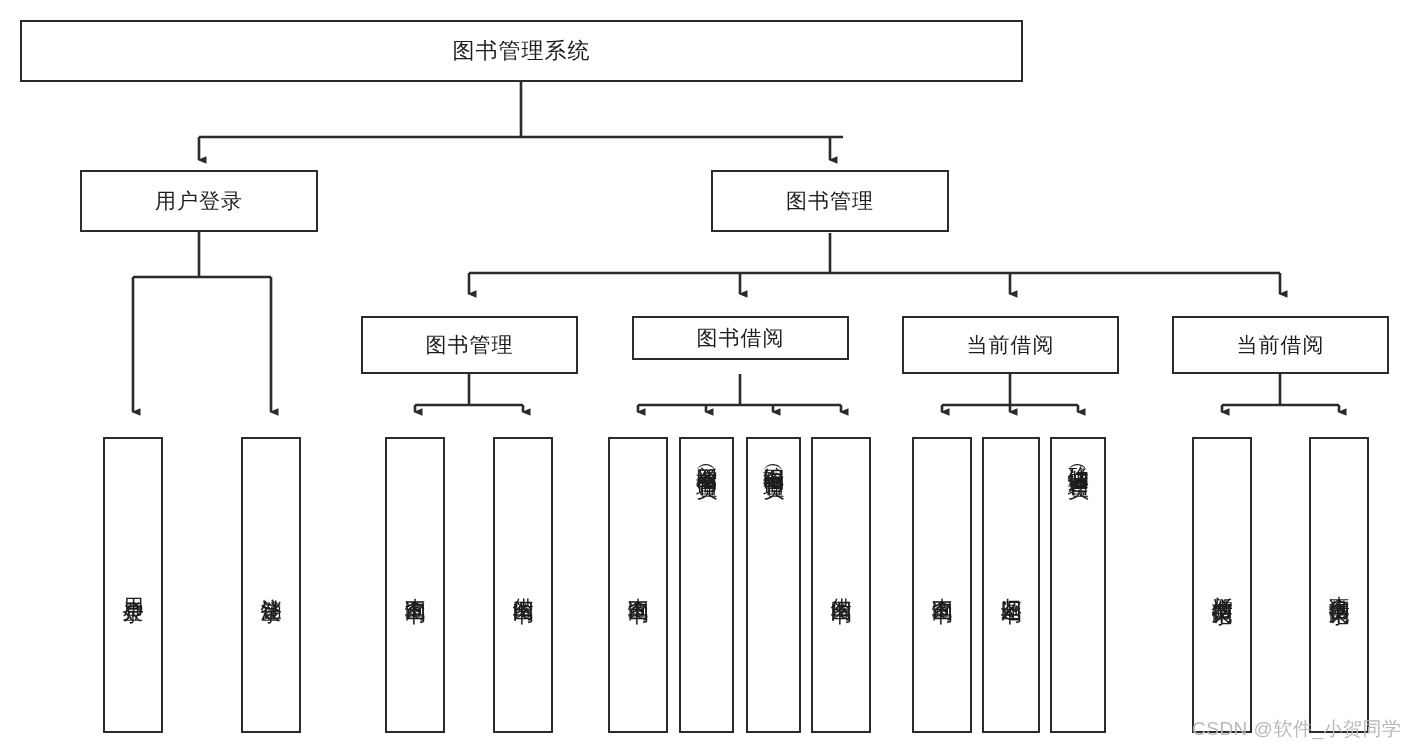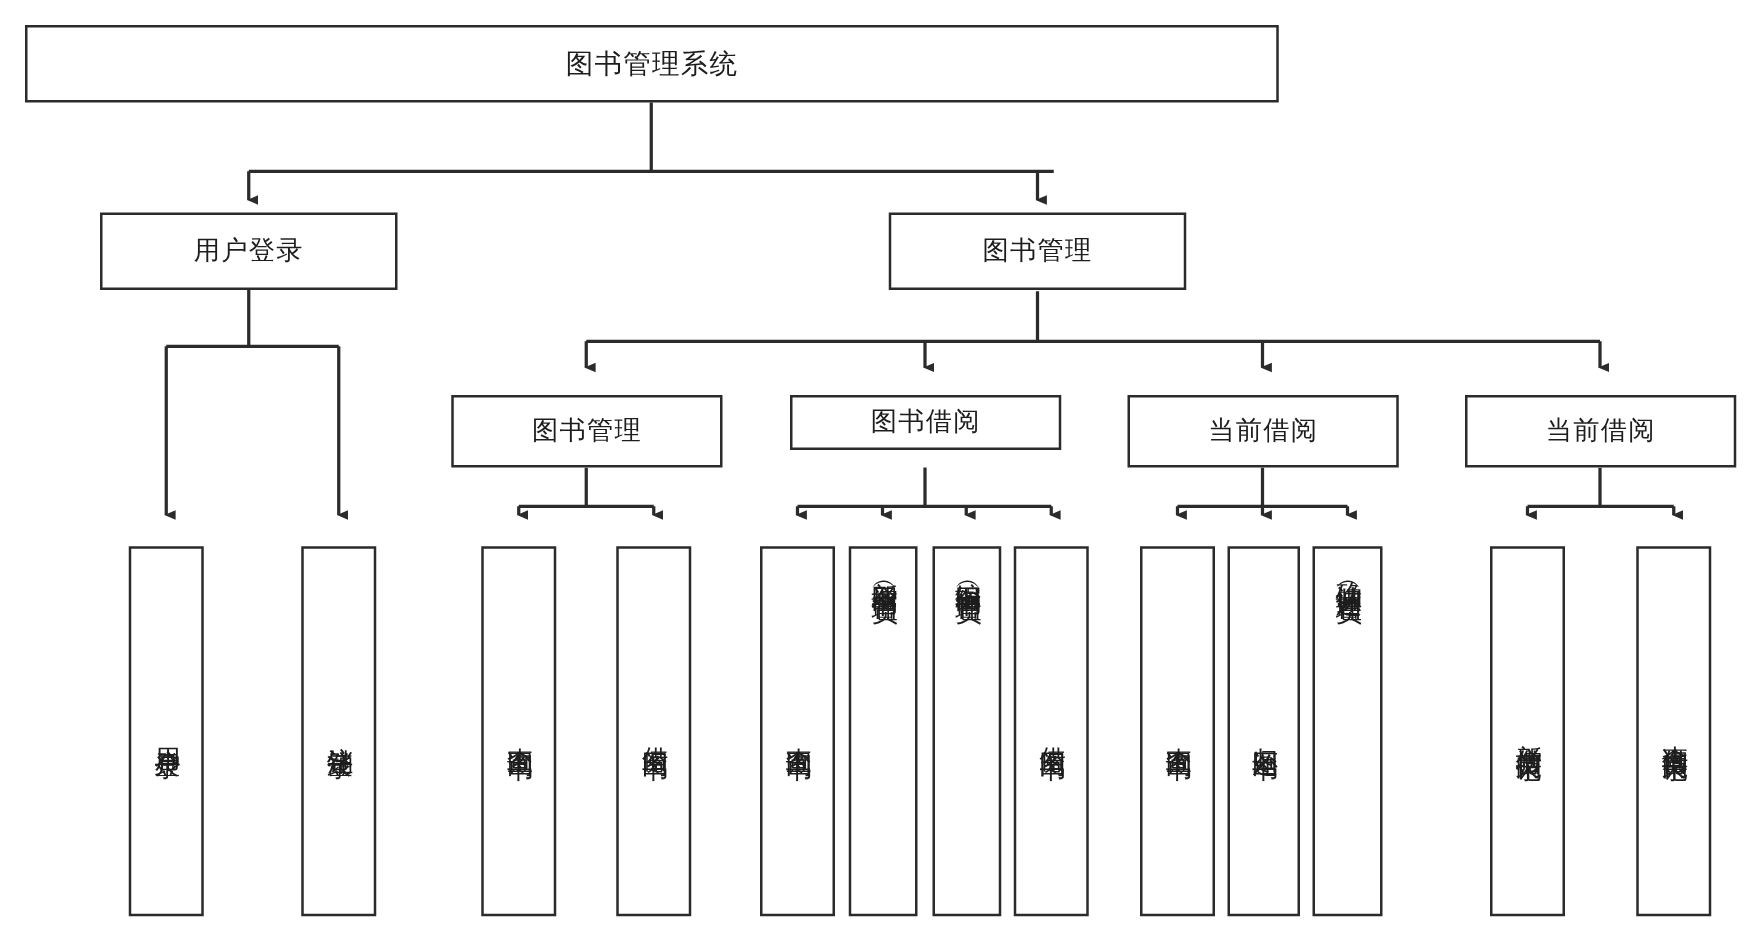--- a/index.html
+++ b/index.html
@@ -213,14 +213,15 @@
   </div>
 
   <div class="node vert midalign" style="left:1192px; top:437px; width:60px; height:296px;">
     <span class="vert-label">新增借阅记录</span>
   </div>
 
   <div class="node vert midalign" style="left:1309px; top:437px; width:60px; height:296px;">
     <span class="vert-label">查询借阅记录</span>
   </div>
 
+  <div class="watermark" style="left:1192px; top:716px;">CSDN @软件_小贺同学</div>
 
 </div>
 
 </body></html>

